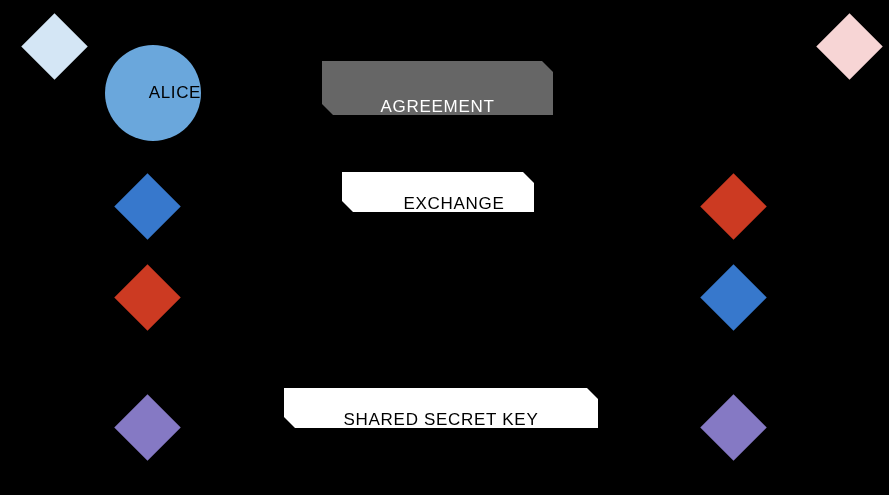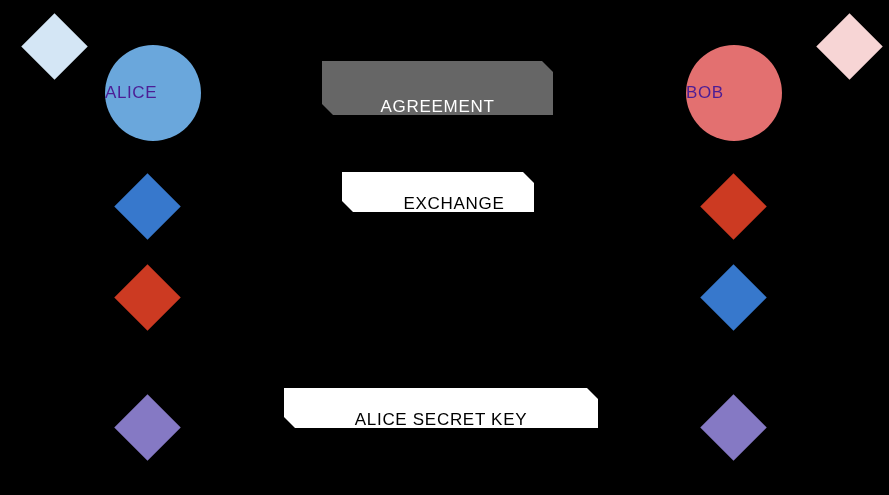--- a/index.html
+++ b/index.html
@@ -15,22 +15,22 @@
     overflow: hidden;
     font-family: "Liberation Sans", sans-serif;
   }
 
   
   .party {
     position: absolute;
     border-radius: 50%;
     display: flex;
     align-items: center;
-    justify-content: flex-start;
-    color: #4c1d95;
+    justify-content: flex-end;
+    color: #000000;
     font-size: 17px;
     letter-spacing: 0.6px;
     font-weight: 400;
     user-select: none;
   }
   #party-alice {
     left: 105px; top: 45px;
     width: 96px; height: 96px;
   }
   #party-bob {
@@ -109,34 +109,31 @@
 <div id="stage" style="width: 889px; height: 495px;">
 
   <div class="diamond key" id="key-alice-public" style="background: rgb(212, 230, 245);"></div>
 
   <div class="diamond key" id="key-bob-public" style="background: rgb(247, 213, 213);"></div>
 
   <div class="party" id="party-alice" style="background: rgb(106, 167, 220);">
     <span>ALICE</span>
   </div>
 
-  <div class="party" id="party-bob" style="background: rgb(227, 112, 112);">
-    <span>BOB</span>
-  </div>
 
   <div class="banner" id="banner-agreement" style="background: rgb(102, 102, 102);">
     <span class="banner-label">AGREEMENT</span>
   </div>
 
   <div class="banner" id="banner-exchange" style="background: rgb(255, 255, 255);">
     <span class="banner-label">EXCHANGE</span>
   </div>
 
   <div class="banner" id="banner-shared-secret" style="background: rgb(255, 255, 255);">
-    <span class="banner-label">ALICE SECRET KEY</span>
+    <span class="banner-label">SHARED SECRET KEY</span>
   </div>
 
   <div class="diamond big" id="diamond-alice-1" style="background: rgb(55, 120, 204);"></div>
   <div class="diamond big" id="diamond-alice-2" style="background: rgb(204, 58, 34);"></div>
   <div class="diamond big" id="diamond-alice-3" style="background: rgb(133, 121, 196);"></div>
 
   <div class="diamond big" id="diamond-bob-1" style="background: rgb(204, 58, 34);"></div>
   <div class="diamond big" id="diamond-bob-2" style="background: rgb(55, 120, 204);"></div>
   <div class="diamond big" id="diamond-bob-3" style="background: rgb(133, 121, 196);"></div>
 

